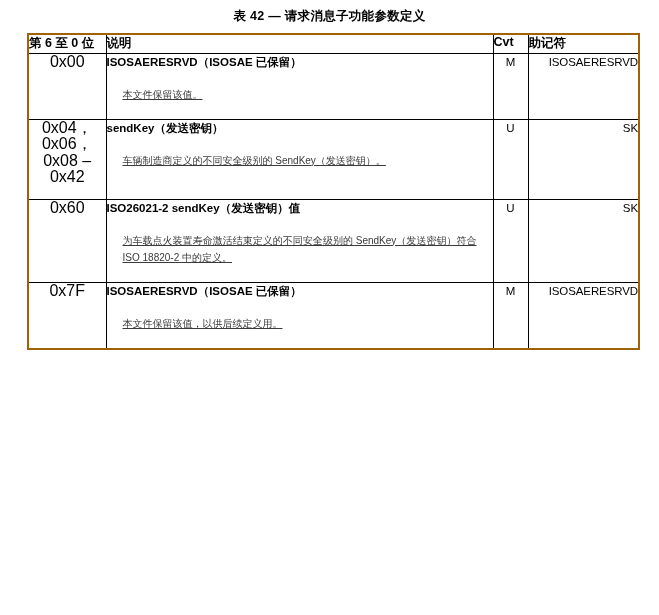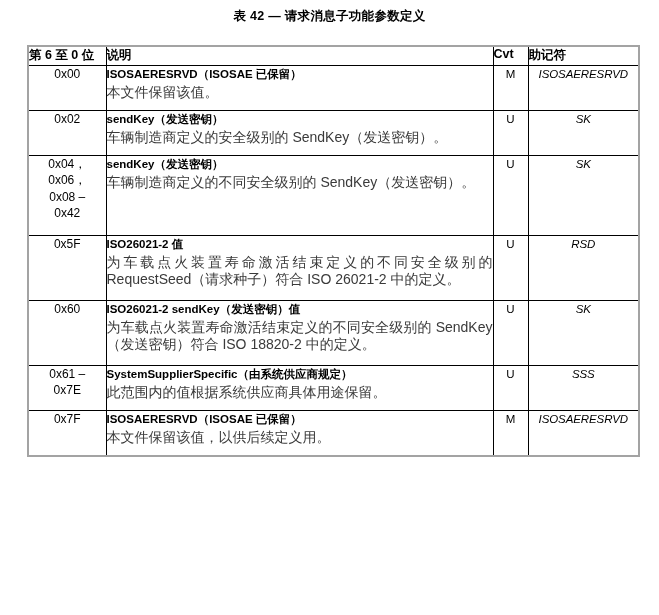--- a/index.html
+++ b/index.html
@@ -22,36 +22,36 @@
     box-sizing: border-box;
   }
 
   
   .table-caption {
     text-align: center;
     font-weight: bold;
     font-size: 12.5px;
     letter-spacing: 0.3px;
     padding-top: 8px;
-    padding-bottom: 20px;
+    padding-bottom: 8px;
     color: #000;
     white-space: nowrap;
   }
 
   
   .tbl-wrap {
     padding-left: 27px;
     padding-right: 21px;
   }
 
   table.param-table {
     border-collapse: collapse;
     width: 611px;
     table-layout: fixed;
-    border: 2px solid #a3a3a3;
+    border: 2px solid #a16207;
   }
 
   table.param-table col.c-value { width: 78px; }
   table.param-table col.c-desc  { width: 387px; }
   table.param-table col.c-cvt   { width: 35px; }
   table.param-table col.c-mnem  { width: 111px; }
 
   table.param-table th,
   table.param-table td {
     border: 1px solid #000;
@@ -70,55 +70,55 @@
     white-space: nowrap;
   }
   th.h-value { text-align: left; padding-left: 6px; }
   th.h-desc  { text-align: left; padding-left: 6px; }
   th.h-cvt   { text-align: left; padding-left: 5px; }
   th.h-mnem  { text-align: left; padding-left: 6px; }
 
   
   td.cell-value {
     text-align: center;
-    font-size: 12px;
+    font-size: 16px;
     line-height: 16.5px;
     padding: 5px 6px 6px 6px;
     white-space: pre-line;
   }
   td.cell-desc {
     padding: 5px 8px 7px 7px;
   }
   td.cell-cvt {
     text-align: center;
     font-size: 11.5px;
     line-height: 16.5px;
     padding: 5px 2px 6px 2px;
   }
   td.cell-mnem {
-    text-align: center;
+    text-align: right;
     font-size: 11.5px;
     line-height: 16.5px;
     padding: 5px 3px 6px 6px;
     letter-spacing: -0.1px;
-    font-style: italic;
   }
 
   .desc-title {
     font-weight: bold;
     font-size: 11.5px;
     line-height: 16px;
     color: #000;
     margin: 0 12px 2px 0;
   }
   .desc-body {
-    font-size: 14px;
+    font-size: 10px;
     line-height: 17px;
     color: #3a3a3a;
-    margin: 0;
+    margin: 16px;
+    text-decoration: underline;
   }
   .desc-body.justified {
     text-align: justify;
     text-justify: inter-character;
   }
   .desc-body:empty { display: none; }
 
   
   tr[data-rowheight="h1"] td { height: 44px; }
   tr[data-rowheight="h3"] td { height: 79px; }
@@ -151,68 +151,40 @@
       <tbody id="table-body">
           <tr data-rowheight="h1">
             <td class="cell-value">0x00</td>
             <td class="cell-desc">
               <div class="desc-title">ISOSAERESRVD（ISOSAE 已保留）</div>
               <div class="desc-body">本文件保留该值。</div>
             </td>
             <td class="cell-cvt">M</td>
             <td class="cell-mnem">ISOSAERESRVD</td>
           </tr>
-          <tr data-rowheight="h1">
-            <td class="cell-value">0x02</td>
-            <td class="cell-desc">
-              <div class="desc-title">sendKey（发送密钥）</div>
-              <div class="desc-body">车辆制造商定义的安全级别的 SendKey（发送密钥）。</div>
-            </td>
-            <td class="cell-cvt">U</td>
-            <td class="cell-mnem">SK</td>
-          </tr>
           <tr data-rowheight="h3">
             <td class="cell-value">0x04，
 0x06，
 0x08 –
 0x42</td>
             <td class="cell-desc">
               <div class="desc-title">sendKey（发送密钥）</div>
               <div class="desc-body">车辆制造商定义的不同安全级别的 SendKey（发送密钥）。</div>
             </td>
             <td class="cell-cvt">U</td>
             <td class="cell-mnem">SK</td>
           </tr>
           <tr data-rowheight="h5">
-            <td class="cell-value">0x5F</td>
-            <td class="cell-desc">
-              <div class="desc-title">ISO26021-2 值</div>
-              <div class="desc-body justified">为车载点火装置寿命激活结束定义的不同安全级别的 RequestSeed（请求种子）符合 ISO 26021-2 中的定义。</div>
-            </td>
-            <td class="cell-cvt">U</td>
-            <td class="cell-mnem">RSD</td>
-          </tr>
-          <tr data-rowheight="h5">
             <td class="cell-value">0x60</td>
             <td class="cell-desc">
               <div class="desc-title">ISO26021-2 sendKey（发送密钥）值</div>
               <div class="desc-body justified">为车载点火装置寿命激活结束定义的不同安全级别的 SendKey（发送密钥）符合 ISO 18820-2 中的定义。</div>
             </td>
             <td class="cell-cvt">U</td>
             <td class="cell-mnem">SK</td>
-          </tr>
-          <tr data-rowheight="h1">
-            <td class="cell-value">0x61 –
-0x7E</td>
-            <td class="cell-desc">
-              <div class="desc-title">SystemSupplierSpecific（由系统供应商规定）</div>
-              <div class="desc-body">此范围内的值根据系统供应商具体用途保留。</div>
-            </td>
-            <td class="cell-cvt">U</td>
-            <td class="cell-mnem">SSS</td>
           </tr>
           <tr data-rowheight="h6">
             <td class="cell-value">0x7F</td>
             <td class="cell-desc">
               <div class="desc-title">ISOSAERESRVD（ISOSAE 已保留）</div>
               <div class="desc-body">本文件保留该值，以供后续定义用。</div>
             </td>
             <td class="cell-cvt">M</td>
             <td class="cell-mnem">ISOSAERESRVD</td>
           </tr>

